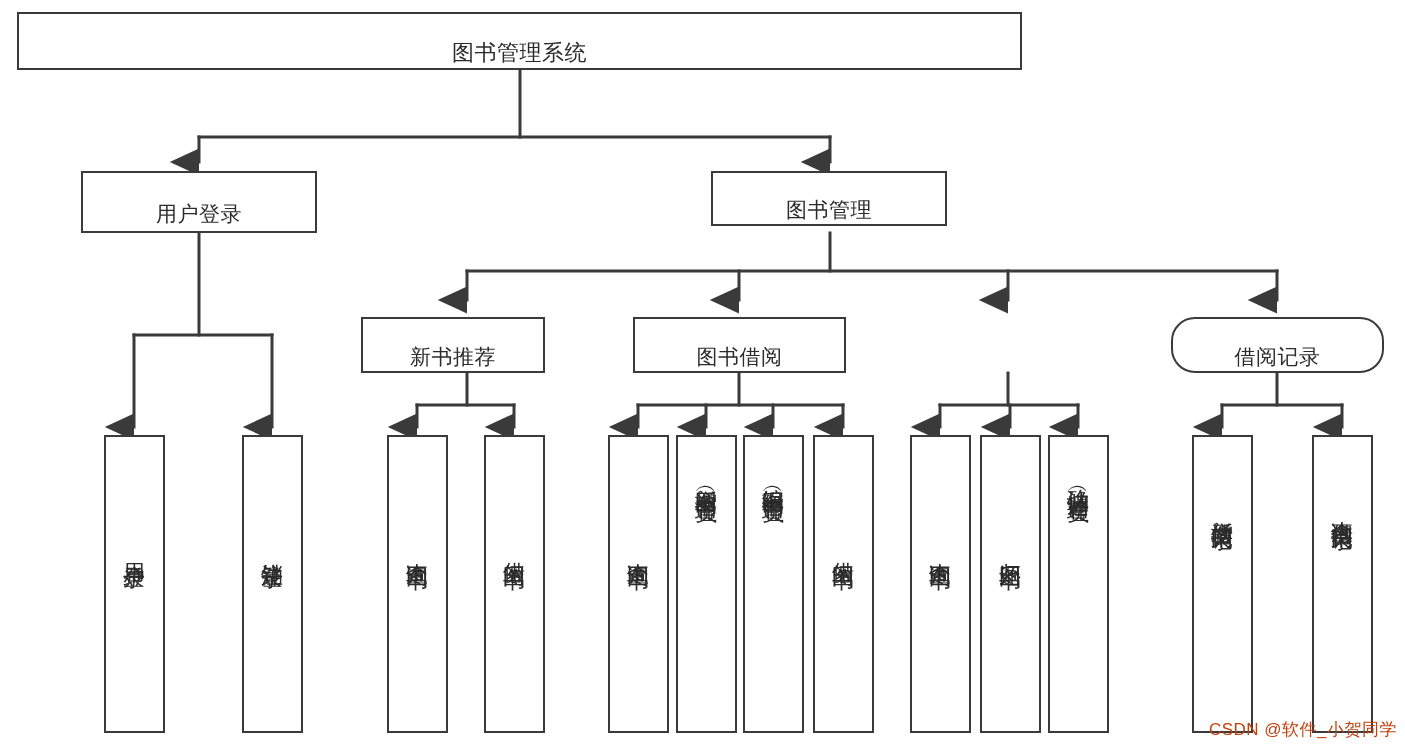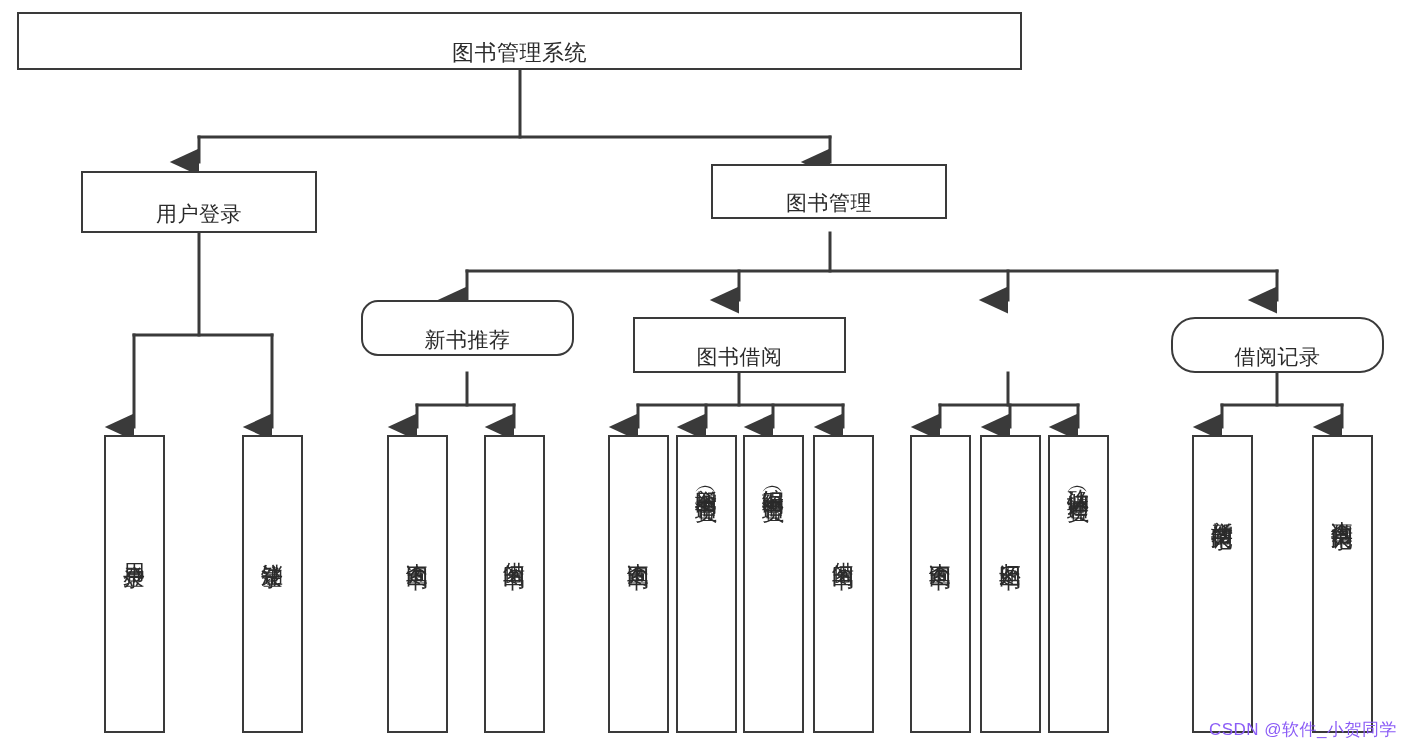--- a/index.html
+++ b/index.html
@@ -61,21 +61,21 @@
     font-size: 22px;
     line-height: 1.05;
     letter-spacing: 2px;
     white-space: nowrap;
   }
   .watermark {
     position: absolute;
     right: 8px;
     bottom: 6px;
     font-size: 17px;
-    color: #8b5cf6;
+    color: #c2410c;
     letter-spacing: 0.5px;
     white-space: nowrap;
   }
 </style>
 </head>
 <body>
 
 <div id="canvas">
 
   <svg id="edges" viewBox="0 0 1405 747" xmlns="http://www.w3.org/2000/svg">
@@ -132,25 +132,25 @@
   </svg>
 
   <div class="node h root" style="left:17px; top:12px; width:1005px; height:58px;">
     <span class="label">图书管理系统</span>
   </div>
 
   <div class="node h" style="left:81px; top:171px; width:236px; height:62px;">
     <span class="label">用户登录</span>
   </div>
 
-  <div class="node h" style="left:711px; top:164px; width:236px; height:55px;align-items:center;">
+  <div class="node h" style="left:711px; top:171px; width:236px; height:55px;align-items:center;">
     <span class="label">图书管理</span>
   </div>
 
-  <div class="node h" style="left:361px; top:300px; width:213px; height:56px;border-radius:17px;">
+  <div class="node h" style="left:361px; top:317px; width:184px; height:56px;">
     <span class="label">新书推荐</span>
   </div>
 
   <div class="node h" style="left:633px; top:317px; width:213px; height:56px;">
     <span class="label">图书借阅</span>
   </div>
 
 
   <div class="node h" style="left:1171px; top:317px; width:213px; height:56px;border-radius:24px;">
     <span class="label">借阅记录</span>

